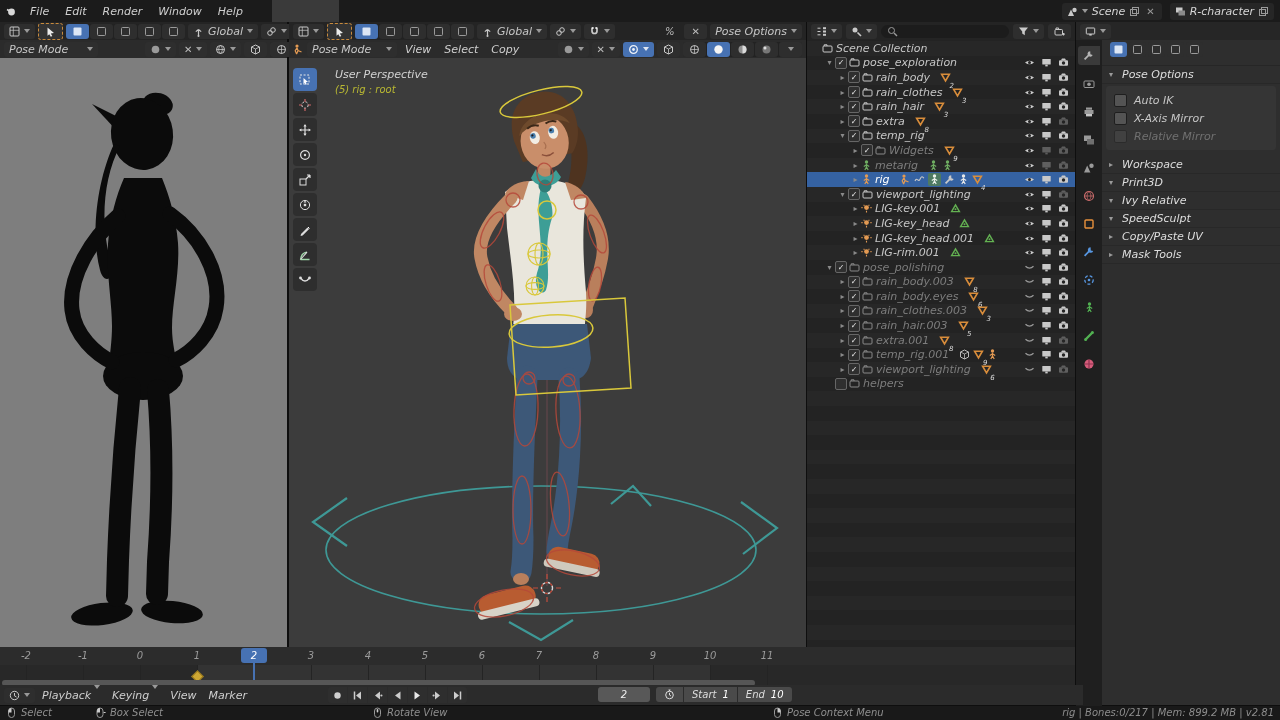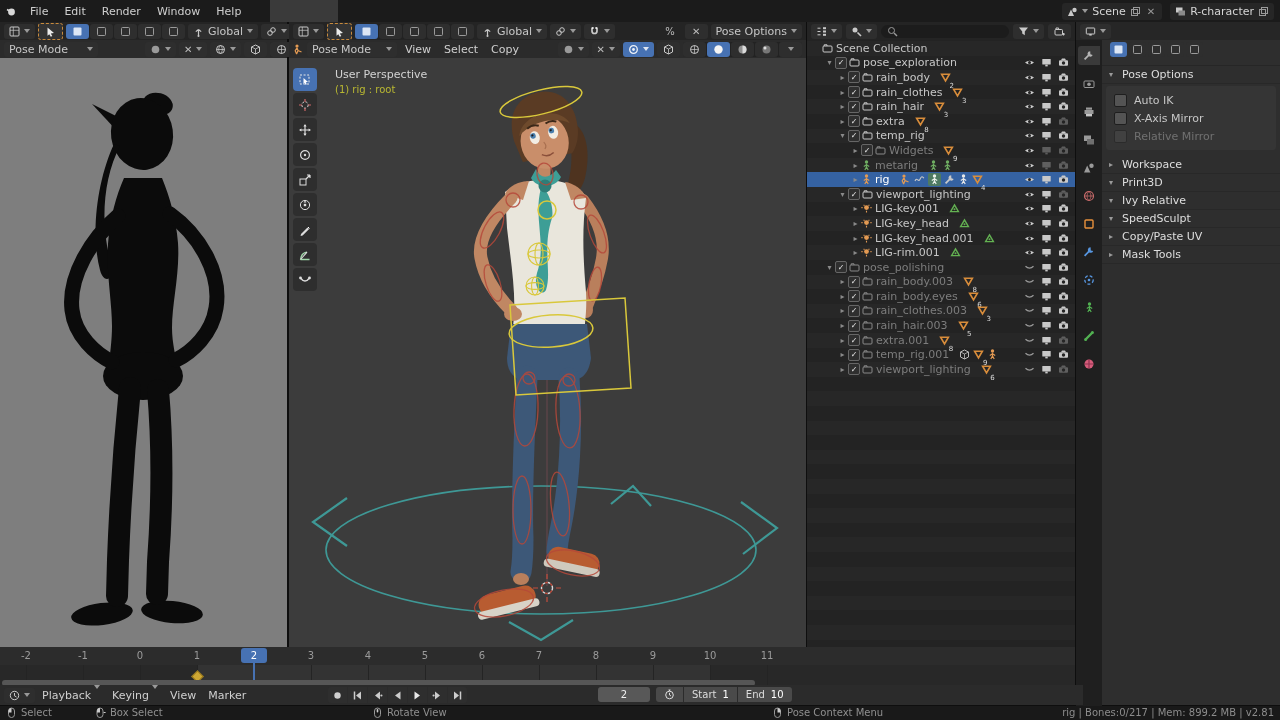--- a/index.html
+++ b/index.html
@@ -1,17 +1,17 @@
 <!DOCTYPE html>
 <html><head>
 <meta charset="utf-8">
 <style>
   html,body{margin:0;padding:0;width:1280px;height:720px;background:#0e0e0e;overflow:hidden;
     font-family:"DejaVu Sans",sans-serif;font-size:11px;color:#c6c6c6;position:relative;}
-  .abs{position:absolute;}
+  .abs{position:absolute;font-style:italic;}
   
   #topbar{left:0;top:0;width:1280px;height:22px;background:#1b1b1b;display:flex;align-items:center;}
   #topmenus{display:flex;align-items:center;margin-left:6px;gap:2px;}
   .menu{padding:2px 7px;color:#cfcfcf;border-radius:3px;}
   #wstabs{display:flex;align-items:flex-end;margin-left:22px;height:22px;}
   .wstab{padding:18px 12px;color:#8f8f8f;border-radius:4px 4px 0 0;height:16px;}
   .wstab.active{background:#3a3a3a;color:#efefef;}
   .tb-right{margin-left:auto;display:flex;align-items:center;gap:8px;margin-right:6px;}
   .pill{display:flex;align-items:center;gap:4px;background:#262626;border-radius:3px;padding:1px 5px;height:15px;}
   .pill .name{color:#d5d5d5;}
@@ -587,21 +587,21 @@
         <ellipse cx="262" cy="273" rx="42" ry="16" transform="rotate(-4 262 273)"></ellipse>
       </g>
 
       <g>
         <circle cx="258" cy="530" r="5.5" fill="none" stroke="#d8d8d8" stroke-width="1.4" stroke-dasharray="2.6 2.6"></circle>
         <circle cx="258" cy="530" r="5.5" fill="none" stroke="#c34d3d" stroke-width="1.4" stroke-dasharray="2.6 2.6" stroke-dashoffset="2.6"></circle>
         <path d="M258 521 v-5 M258 539 v5 M249 530 h-5 M267 530 h5" stroke="#c34d3d" stroke-width="1.2"></path>
       </g>
     </svg>
     <div id="overlayTxt1">User Perspective</div>
-    <div id="overlayTxt2">(1) rig : root</div>
+    <div id="overlayTxt2">(5) rig : root</div>
     <div id="vtoolbar">
         <div class="tool active">
           <svg width="12" height="12" viewBox="0 0 12 12">
             <rect x="1" y="1" width="9" height="9" fill="none" stroke="#e8e8e8" stroke-dasharray="2 1.6"></rect>
             <path d="M4.5 4 9 8l-2.2.3 1 1.9-1.2.6-1-2L4.5 10Z" fill="#fff"></path>
           </svg>
         </div>
         <div class="tool">
           <svg width="12" height="12" viewBox="0 0 12 12">
             <circle cx="6" cy="6" r="3.2" fill="none" stroke="#ddd" stroke-dasharray="2.2 1.6"></circle>
@@ -1611,20 +1611,32 @@
             </svg>
           </span>
           <span class="ic dimv">
             <svg width="11" height="11" viewBox="0 0 11 11">
               <path d="M3 3.2 4 1.6h3L8 3.2Z" fill="#c9c9c9"></path>
               <rect x="1" y="3.2" width="9" height="5.6" rx="1" fill="#c9c9c9"></rect>
               <circle cx="5.5" cy="6" r="1.7" fill="#232323"></circle>
             </svg>
           </span>
         </span>
+      </div>
+      <div class="orow fade">
+        <span style="width: 13px;"></span>
+        <span class="oexp"></span>
+        <span class="ochk"></span>
+        <span class="ic">
+          <svg width="11" height="11" viewBox="0 0 11 11">
+            <rect x="1" y="3" width="9" height="6" rx="1" fill="none" stroke="#8a8a8a"></rect>
+            <path d="M2.2 3V1.8H5V3" stroke="#8a8a8a" fill="none"></path>
+          </svg>
+        </span>
+        <span class="lbl">helpers</span>
       </div>
     </div>
 </div>
 
 <div id="props" class="abs">
   <div class="hdr">
     <span class="ddl">
         <span class="ic">
           <svg width="11" height="11" viewBox="0 0 11 11">
             <rect x="1.3" y="2" width="8.4" height="6" rx=".6" fill="none" stroke="#c9c9c9"></rect>

